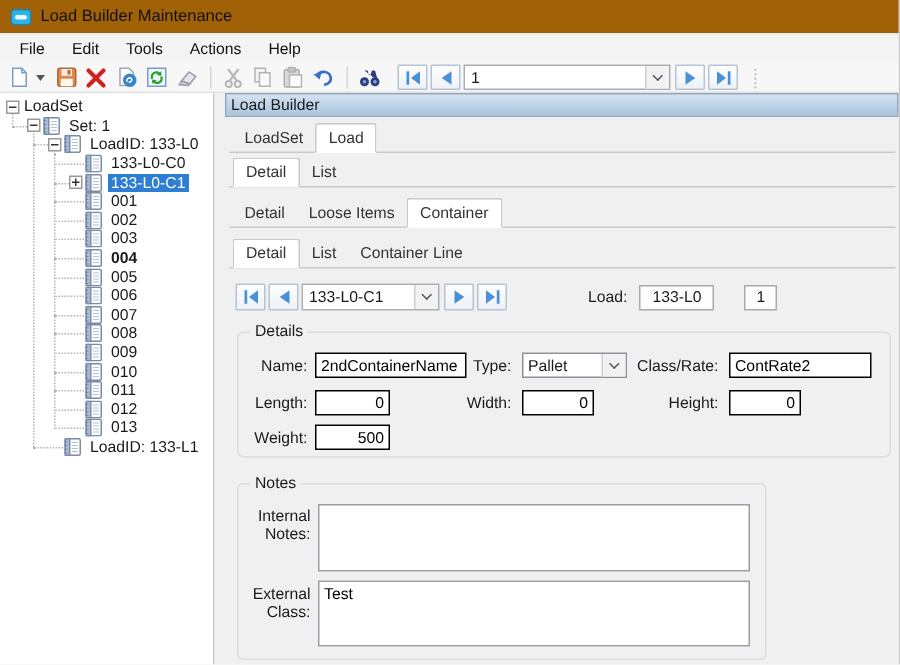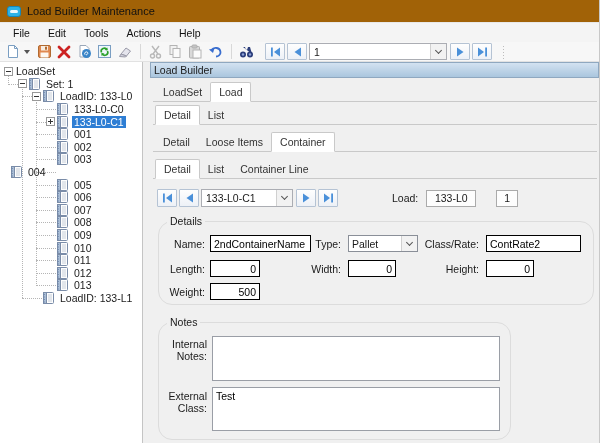--- a/index.html
+++ b/index.html
@@ -63,21 +63,21 @@
   .recnav { display:flex; align-items:center; margin:10px 0 0 4px; height:18px; }
   .rn-btn { width:20px; height:18px; border:1px solid #b5c3d4; background:linear-gradient(#fefefe,#edf1f7); display:flex; align-items:center; justify-content:center; margin-right:2px; border-radius:1px; }
   .rn-combo { width:92px; height:18px; border:1px solid #abadb3; background:#fff; display:flex; align-items:center; margin-right:3px; }
   .rn-combo .cb-text { flex:1; padding-left:4px; }
   .load-label { margin-left:52px; }
   .ro-box { height:17px; border:1px solid #aaa; background:#fdfdfd; display:flex; align-items:center; justify-content:center; }
   .load-box { width:50px; margin-left:8px; }
   .seq-box { width:22px; margin-left:20px; }
 
   
-  .groupbox { position:relative; border:1px solid #dcdcdc; border-radius:14px; background:#f0f0f0; }
+  .groupbox { position:relative; border:1px solid #dcdcdc; border-radius:4px; background:#f0f0f0; }
   .gb-label { position:absolute; top:-7px; left:8px; background:#f0f0f0; padding:0 3px; }
   .gb-details { margin:14px 0 0 5px; width:436px; height:84px; }
   .gb-notes { margin:17px 0 0 5px; width:353px; height:118px; }
   .f-label { position:absolute; text-align:right; }
   .f-input { position:absolute; height:17px; border:1px solid #000000; background:#fff; font-family:"Liberation Sans",sans-serif; font-size:10.5px; padding:0 3px; }
   .f-input.num { text-align:right; }
   .f-combo { position:absolute; height:17px; border:1px solid #8a8f98; background:#fff; display:flex; align-items:center; }
   .f-combo .cb-text { flex:1; padding-left:3px; }
   .f-ta { position:absolute; border:1px solid #9a9ea6; background:#fff; font-family:"Liberation Sans",sans-serif; font-size:10.5px; padding:2px 3px; resize:none; overflow:hidden; }
 </style>
@@ -304,21 +304,21 @@
             <span class="stub" style="left: 36px; width: 20px;"></span>
             <span class="exp-slot"></span>
             <span class="node-icon"><svg width="13" height="12" viewBox="0 0 13 12">
                 <rect x="1.5" y="0.5" width="10" height="11" rx="1" fill="#fdfdfd" stroke="#7a8ca8"></rect>
                 <rect x="1.5" y="0.5" width="3" height="11" fill="#a9bdd6" stroke="#7a8ca8"></rect>
                 <path d="M6 3 H10 M6 5 H10 M6 7 H10 M6 9 H10" stroke="#b8c2cf" stroke-width="0.8"></path>
                 <path d="M1 2.5 H3 M1 5 H3 M1 7.5 H3 M1 10 H3" stroke="#6f86a8" stroke-width="0.8"></path>
               </svg></span>
             <span class="tree-label">003</span>
           </div>
-          <div class="tree-row" style="">
+          <div class="tree-row" style="padding-left: 46px; font-weight: bold;">
             <span class="stub" style="left: 36px; width: 20px;"></span>
             <span class="exp-slot"></span>
             <span class="node-icon"><svg width="13" height="12" viewBox="0 0 13 12">
                 <rect x="1.5" y="0.5" width="10" height="11" rx="1" fill="#fdfdfd" stroke="#7a8ca8"></rect>
                 <rect x="1.5" y="0.5" width="3" height="11" fill="#a9bdd6" stroke="#7a8ca8"></rect>
                 <path d="M6 3 H10 M6 5 H10 M6 7 H10 M6 9 H10" stroke="#b8c2cf" stroke-width="0.8"></path>
                 <path d="M1 2.5 H3 M1 5 H3 M1 7.5 H3 M1 10 H3" stroke="#6f86a8" stroke-width="0.8"></path>
               </svg></span>
             <span class="tree-label">004</span>
           </div>

